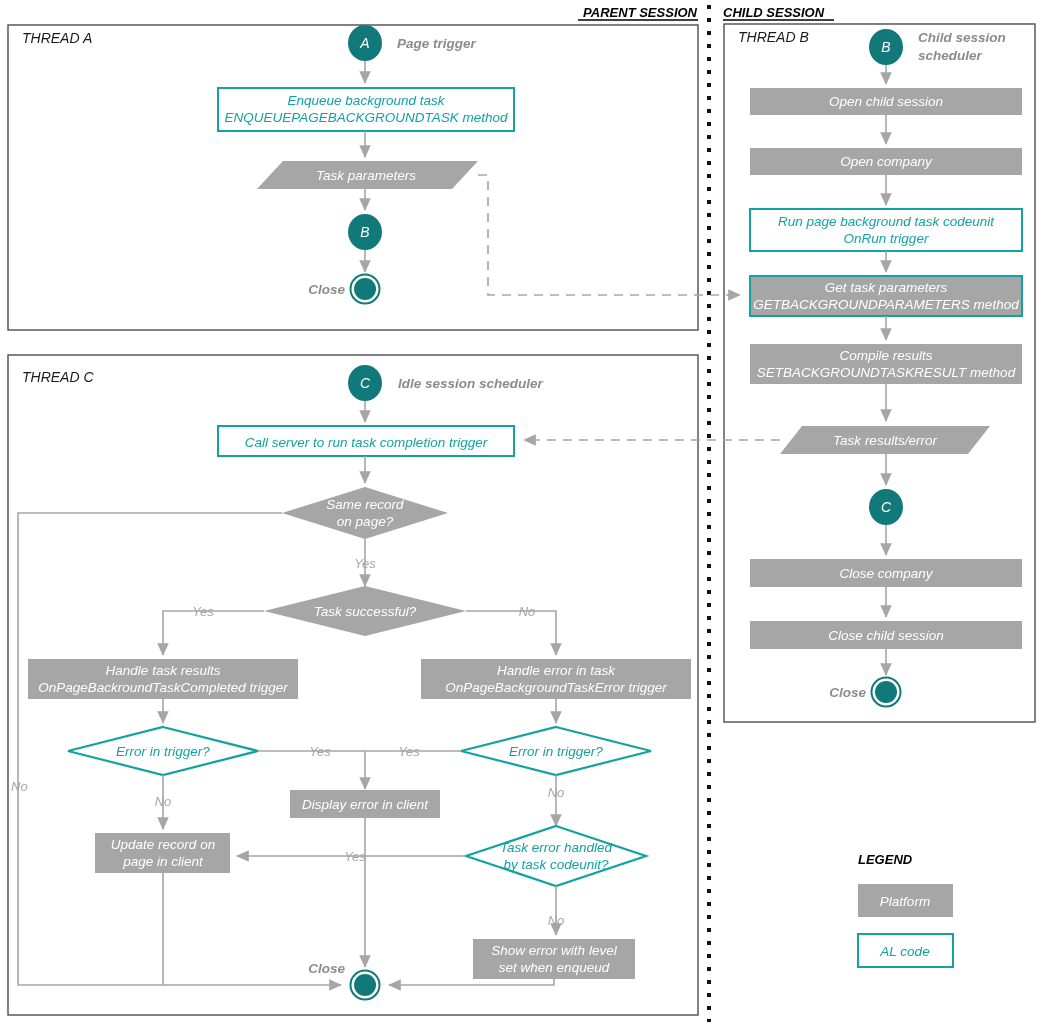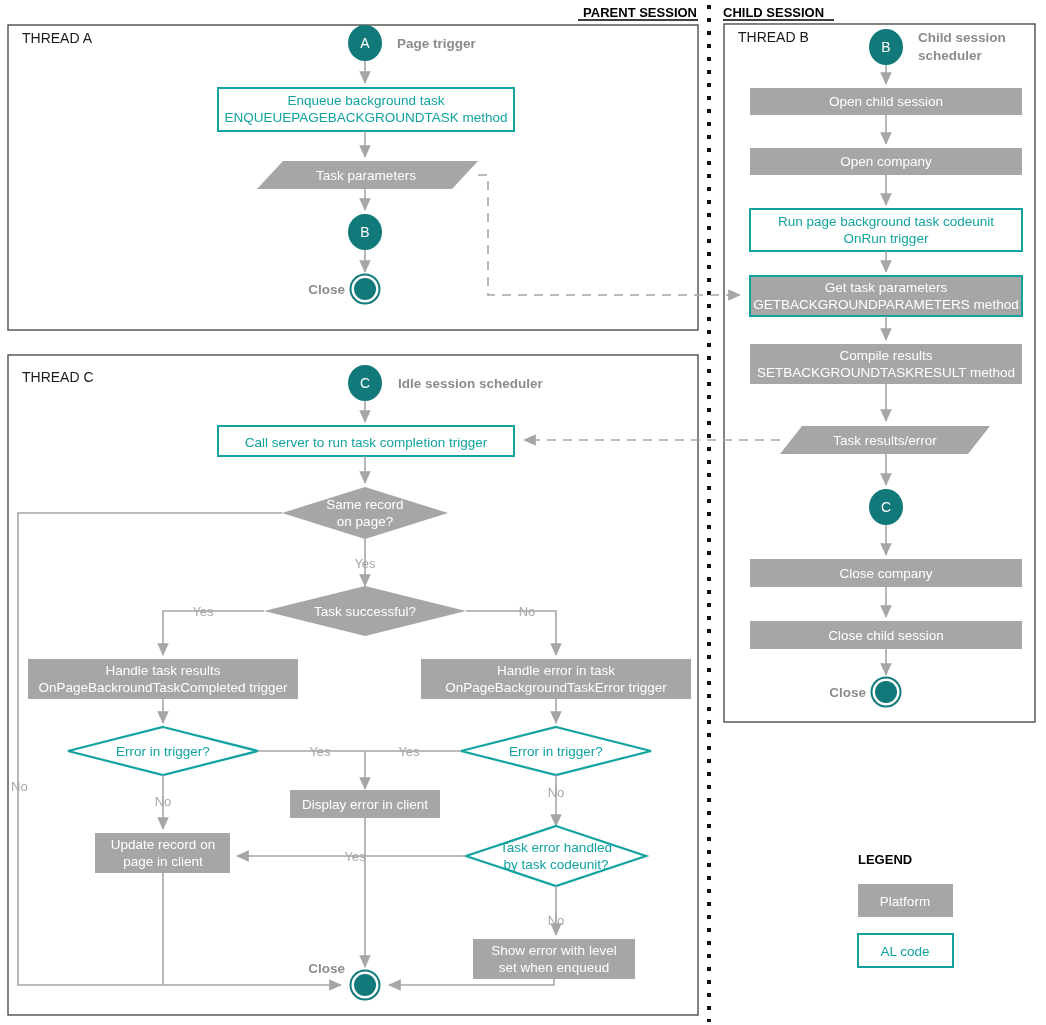--- a/index.html
+++ b/index.html
@@ -1,17 +1,17 @@
 <!DOCTYPE html>
 <html><head>
 <meta charset="utf-8">
 <style>
   html,body{margin:0;padding:0;background:#ffffff;}
   body{width:1046px;height:1025px;font-family:"Liberation Sans",sans-serif;}
-  #stage{position:relative;width:1046px;height:1025px;overflow:hidden;}
+  #stage{position:relative;width:1046px;height:1025px;overflow:hidden;font-style:italic;}
   svg{display:block;}
   .sess-title{font-size:13px;font-weight:bold;fill:#000000;font-family:"Liberation Sans",sans-serif;}
   .thread-title{font-size:14px;fill:#1a1a1a;font-family:"Liberation Sans",sans-serif;}
   .role-label{font-size:13.5px;font-weight:bold;fill:#8c8c8c;font-family:"Liberation Sans",sans-serif;}
   .node-text-grey{font-size:13.5px;fill:#ffffff;font-family:"Liberation Sans",sans-serif;}
   .node-text-teal{font-size:13.5px;fill:#12a3a0;font-family:"Liberation Sans",sans-serif;}
   .conn-label{font-size:13px;fill:#a6a6a6;font-family:"Liberation Sans",sans-serif;}
   .close-label{font-size:13.5px;font-weight:bold;fill:#8c8c8c;font-family:"Liberation Sans",sans-serif;}
   .circ-letter{font-size:14px;fill:#ffffff;font-family:"Liberation Sans",sans-serif;}
   .legend-title{font-size:13px;font-weight:bold;fill:#000000;font-family:"Liberation Sans",sans-serif;}

